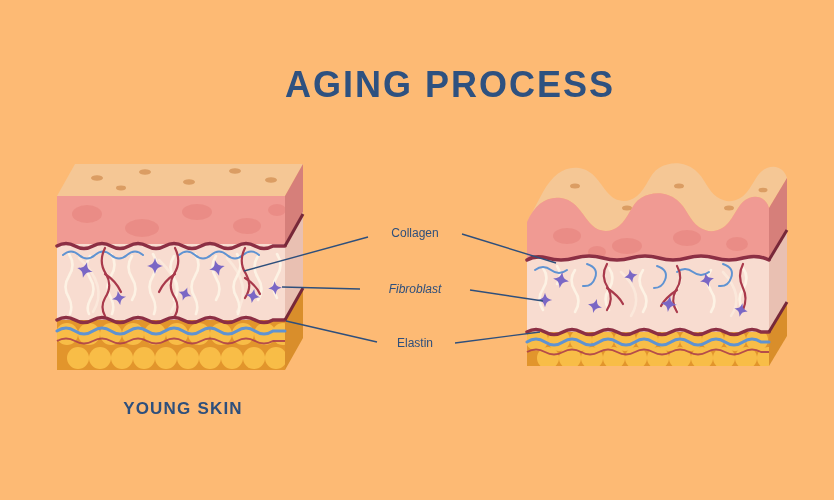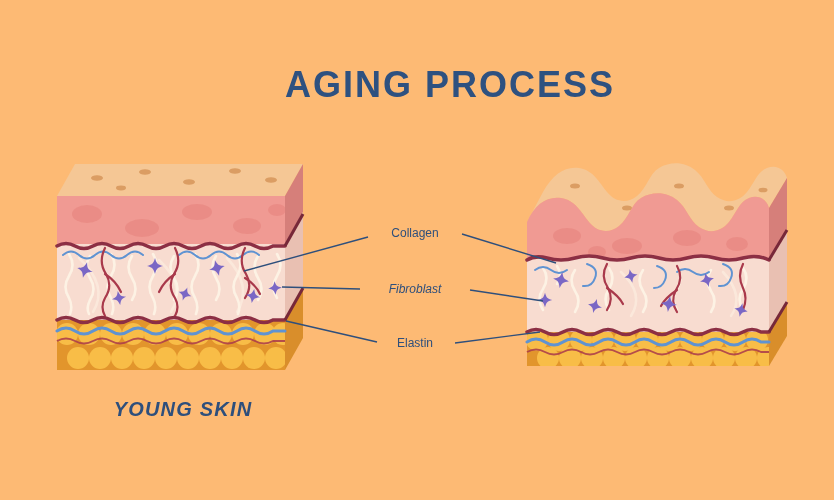--- a/index.html
+++ b/index.html
@@ -12,23 +12,22 @@
     position:absolute;left:450px;top:40px;transform:translateX(-50%);
     font-size:36px;font-weight:800;letter-spacing:2px;white-space:nowrap;
     color:var(--c-title,#2e5180);
   }
   .anno{
     position:absolute;transform:translate(-50%,-50%);
     font-size:12px;color:var(--c-text,#2e4f7c);white-space:nowrap;
   }
   .caption{
     position:absolute;transform:translate(-50%,-50%);
-    font-size:20px;font-weight:700;letter-spacing:1.2px;white-space:nowrap;
+    font-size:17px;font-weight:700;letter-spacing:1.2px;white-space:nowrap;
     color:var(--c-text,#2e4f7c);
-    font-style:italic;
   }
   svg{position:absolute;overflow:visible;}
   .overlay{left:0;top:0;pointer-events:none;}
 
   .f-surface{fill:var(--c-surface,#f5c795);}
   .f-spot{fill:var(--c-surface-spot,#db9d63);}
   .f-epi{fill:var(--c-epidermis,#f09a93);}
   .f-epi-blob{fill:var(--c-epidermis-blob,#e6837d);opacity:.6;}
   .f-epi-side{fill:var(--c-epidermis-side,#d67f7a);}
   .f-dermis{fill:var(--c-dermis,#f8dcd0);}

